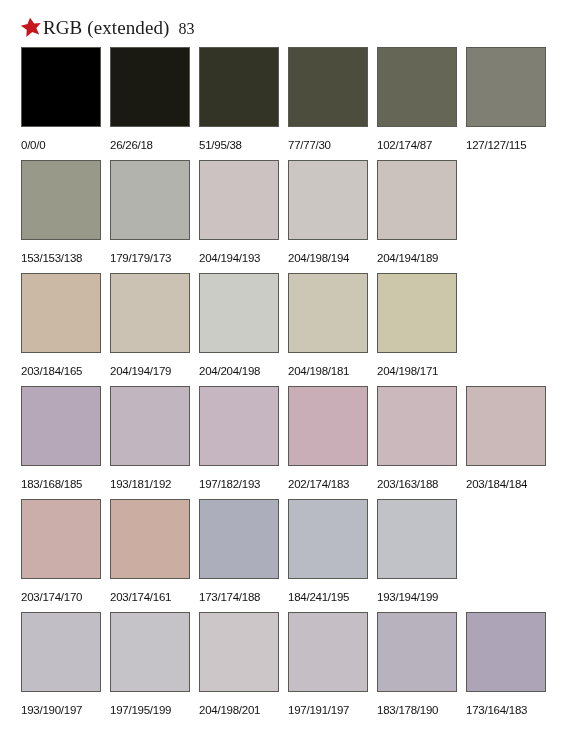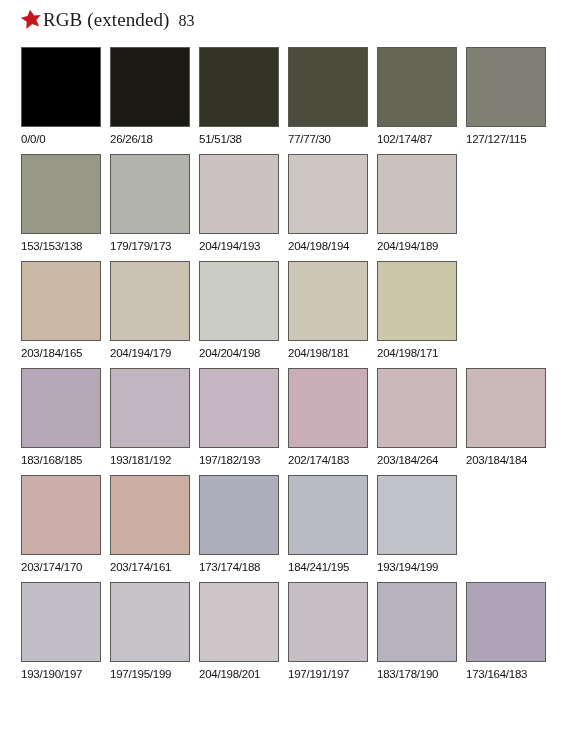--- a/index.html
+++ b/index.html
@@ -13,21 +13,21 @@
     position: relative;
     overflow: hidden;
     font-family: "Liberation Sans", sans-serif;
     -webkit-font-smoothing: antialiased;
   }
 
   
   .page-header {
     position: absolute;
     left: 20px;
-    top: 4px;
+    top: 12px;
     height: 28px;
     display: flex;
     align-items: baseline;
   }
   .star-icon {
     width: 22px;
     height: 22px;
     display: inline-block;
     position: relative;
     top: 4px;
@@ -75,21 +75,21 @@
     width: 80px;
     height: 80px;
     box-sizing: border-box;
     border: 1px solid #5a5a55;
     box-shadow: 0 0 0 0 transparent;
   }
   .swatch-label {
     font-family: "Liberation Sans", sans-serif;
     font-size: 11.5px;
     color: #111111;
-    margin-top: 5px;
+    margin-top: 11px;
     margin-bottom: 6px;
     letter-spacing: -0.25px;
     white-space: nowrap;
     line-height: 14px;
   }
 </style>
 </head>
 <body>
 
 <div class="page-header">
@@ -107,21 +107,21 @@
       <div class="swatch-cell">
         <div class="swatch-chip" style="background-color: rgb(0, 0, 0);"></div>
         <div class="swatch-label">0/0/0</div>
       </div>
       <div class="swatch-cell">
         <div class="swatch-chip" style="background-color: rgb(26, 26, 18);"></div>
         <div class="swatch-label">26/26/18</div>
       </div>
       <div class="swatch-cell">
         <div class="swatch-chip" style="background-color: rgb(51, 51, 38);"></div>
-        <div class="swatch-label">51/51/38</div>
+        <div class="swatch-label">51/95/38</div>
       </div>
       <div class="swatch-cell">
         <div class="swatch-chip" style="background-color: rgb(77, 77, 62);"></div>
         <div class="swatch-label">77/77/30</div>
       </div>
       <div class="swatch-cell">
         <div class="swatch-chip" style="background-color: rgb(102, 102, 87);"></div>
         <div class="swatch-label">102/174/87</div>
       </div>
       <div class="swatch-cell">
@@ -185,21 +185,21 @@
       <div class="swatch-cell">
         <div class="swatch-chip" style="background-color: rgb(197, 182, 193);"></div>
         <div class="swatch-label">197/182/193</div>
       </div>
       <div class="swatch-cell">
         <div class="swatch-chip" style="background-color: rgb(202, 174, 183);"></div>
         <div class="swatch-label">202/174/183</div>
       </div>
       <div class="swatch-cell">
         <div class="swatch-chip" style="background-color: rgb(203, 184, 188);"></div>
-        <div class="swatch-label">203/184/264</div>
+        <div class="swatch-label">203/163/188</div>
       </div>
       <div class="swatch-cell">
         <div class="swatch-chip" style="background-color: rgb(203, 184, 184);"></div>
         <div class="swatch-label">203/184/184</div>
       </div>
     </div>
     <div class="swatch-row">
       <div class="swatch-cell">
         <div class="swatch-chip" style="background-color: rgb(203, 174, 170);"></div>
         <div class="swatch-label">203/174/170</div>

